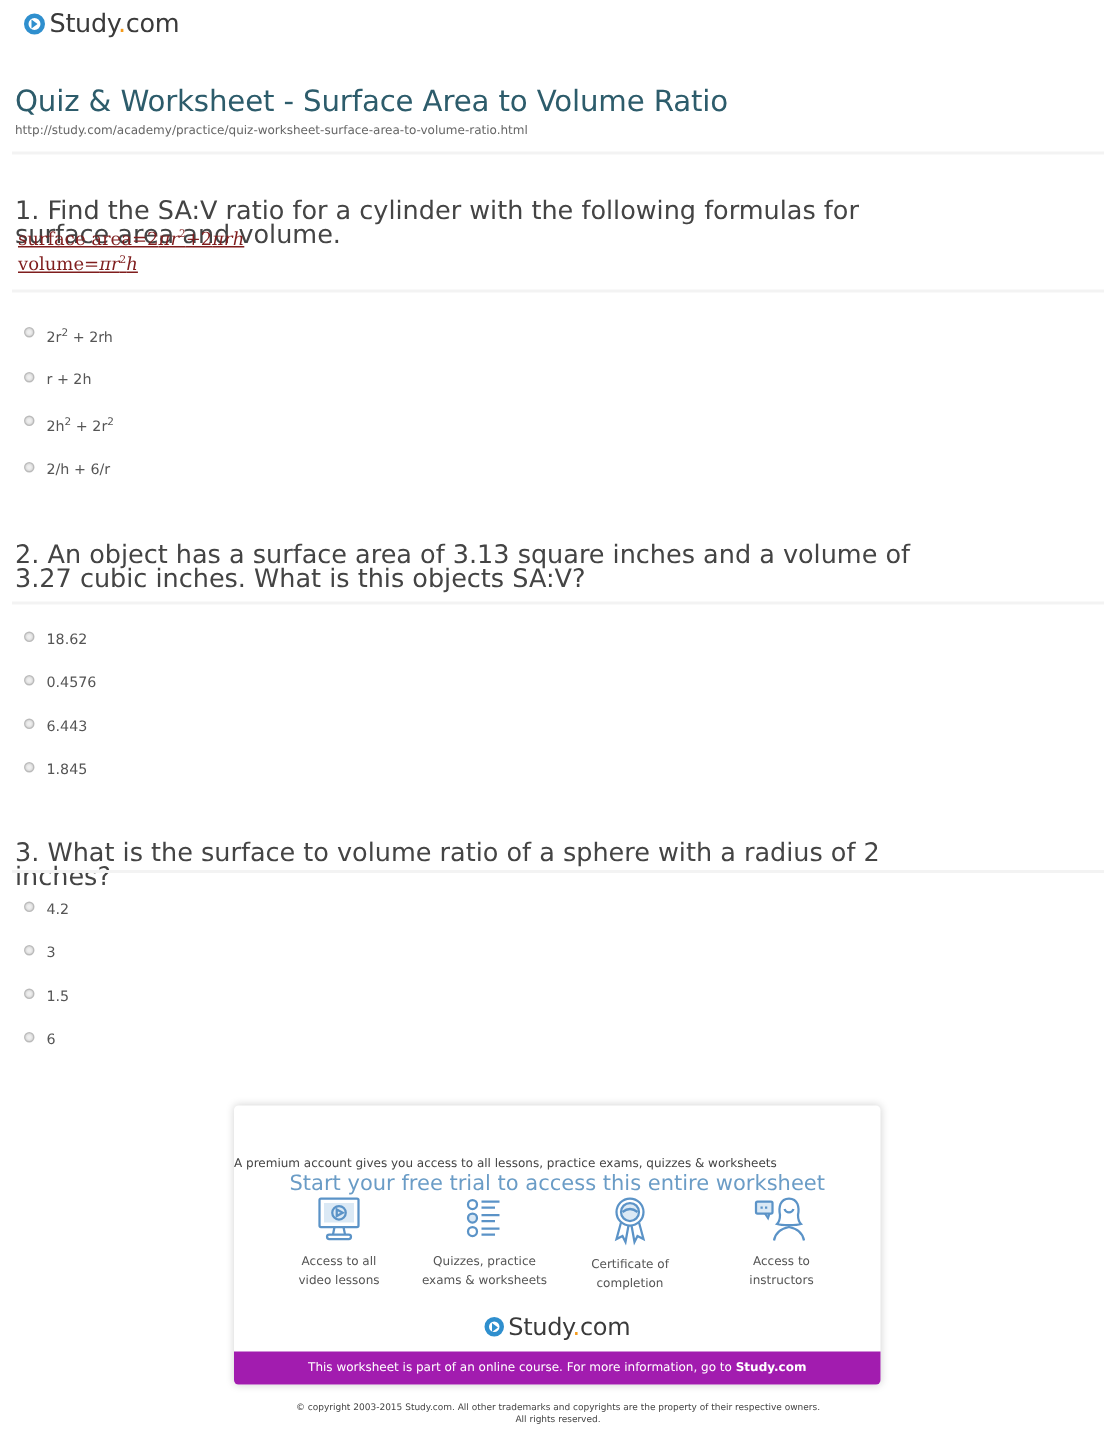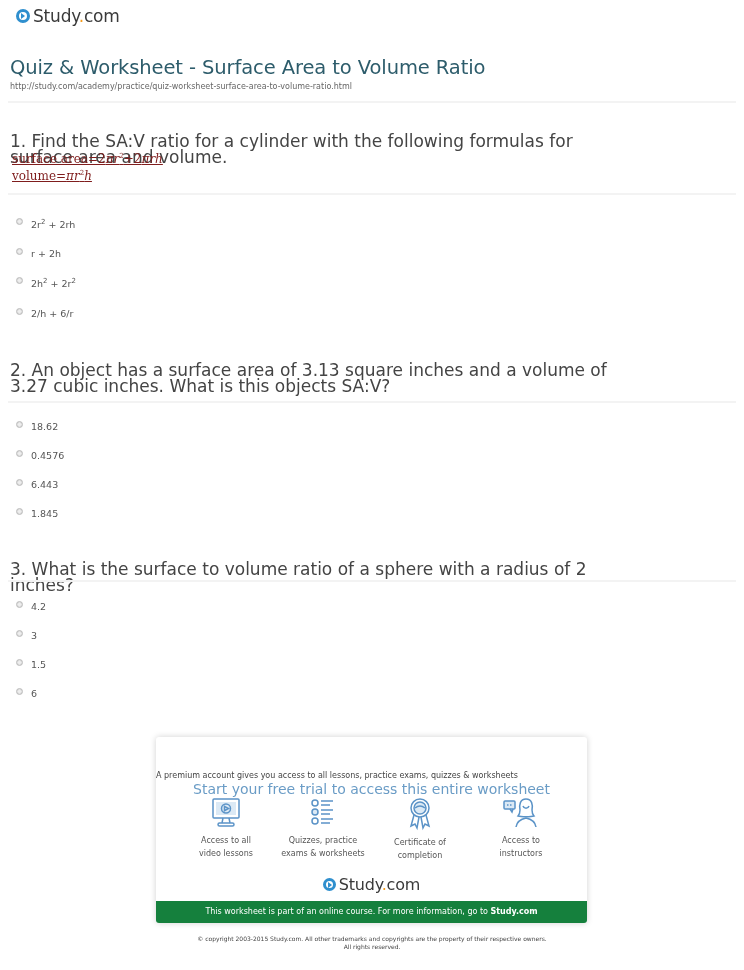--- a/index.html
+++ b/index.html
@@ -27,21 +27,21 @@
 
   .promo { position: absolute; left: 156px; top: 737px; width: 431px; height: 186px; background: #fff; box-shadow: 0 0 6px rgba(0,0,0,0.18); border-radius: 3px; }
   .promo-title { position: absolute; left: 0; right: 0; top: 12px; text-align: center; font-size: 14px; color: #6a9cc6; margin-top: 32px; }
   .promo-sub { position: absolute; left: 0; right: 0; top: 34px; text-align: left; font-size: 8px; color: #444; }
   .feature { position: absolute; top: 60px; width: 100px; text-align: center; }
   .feature svg { display: block; margin: 0 auto; }
   .feature-label { font-size: 8px; color: #555; line-height: 13px; margin-top: 5px; }
   .promo-logo { position: absolute; left: 0; right: 0; top: 138px; display: flex; justify-content: center; align-items: center; }
   .promo-logo .logo-mark { width: 13px; height: 13px; }
   .promo-logo .logo-text { font-size: 16px; }
-  .promo-bar { position: absolute; left: 0; right: 0; bottom: 0; height: 22px; background: #15803d; color: #fff; font-size: 8px; text-align: center; line-height: 22px; border-radius: 0 0 3px 3px; }
+  .promo-bar { position: absolute; left: 0; right: 0; bottom: 0; height: 22px; background: #a21caf; color: #fff; font-size: 8px; text-align: center; line-height: 22px; border-radius: 0 0 3px 3px; }
   .promo-bar b { font-weight: bold; }
 
   .copyright { position: absolute; left: 0; right: 0; top: 935px; text-align: center; font-size: 6px; color: #444; line-height: 8px; }
 </style>
 </head>
 <body>
 
 <div class="logo">
   <span class="logo-mark"></span>
   <span class="logo-text"><span>Study</span><span class="dot">.</span><span>com</span></span>

